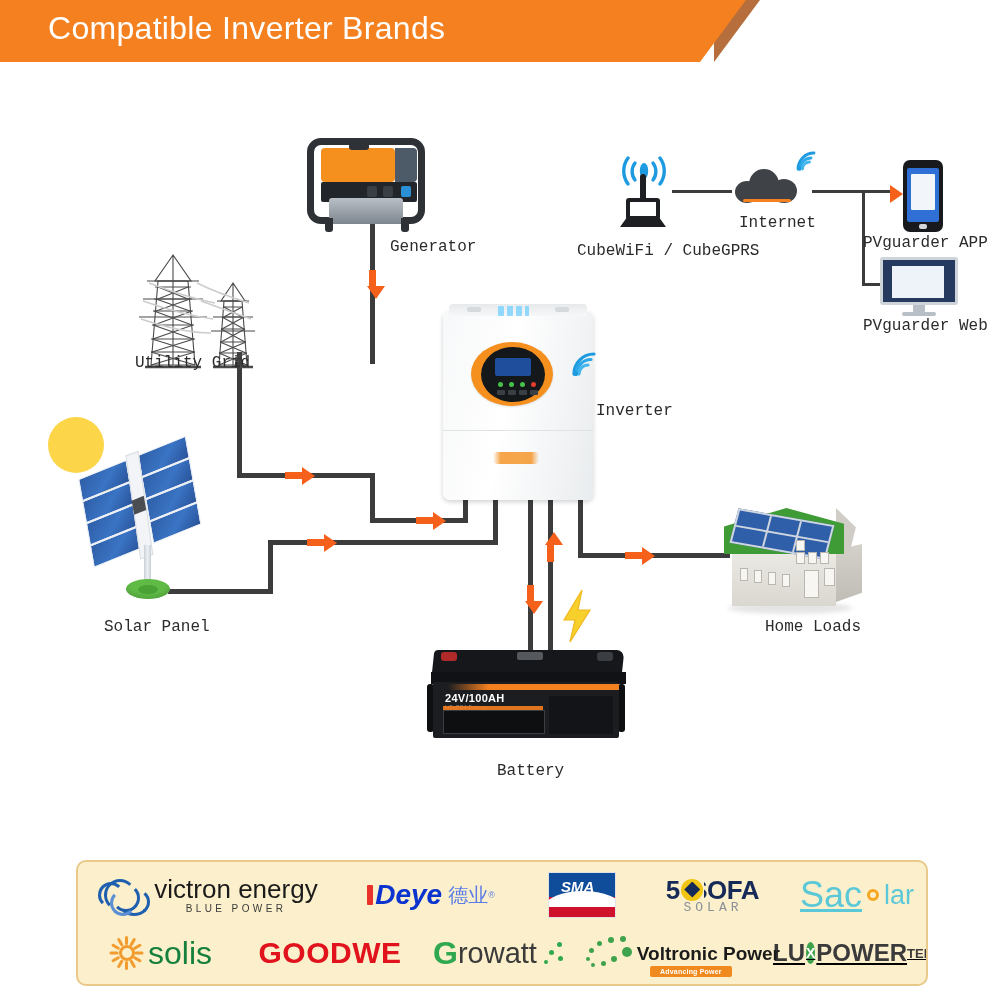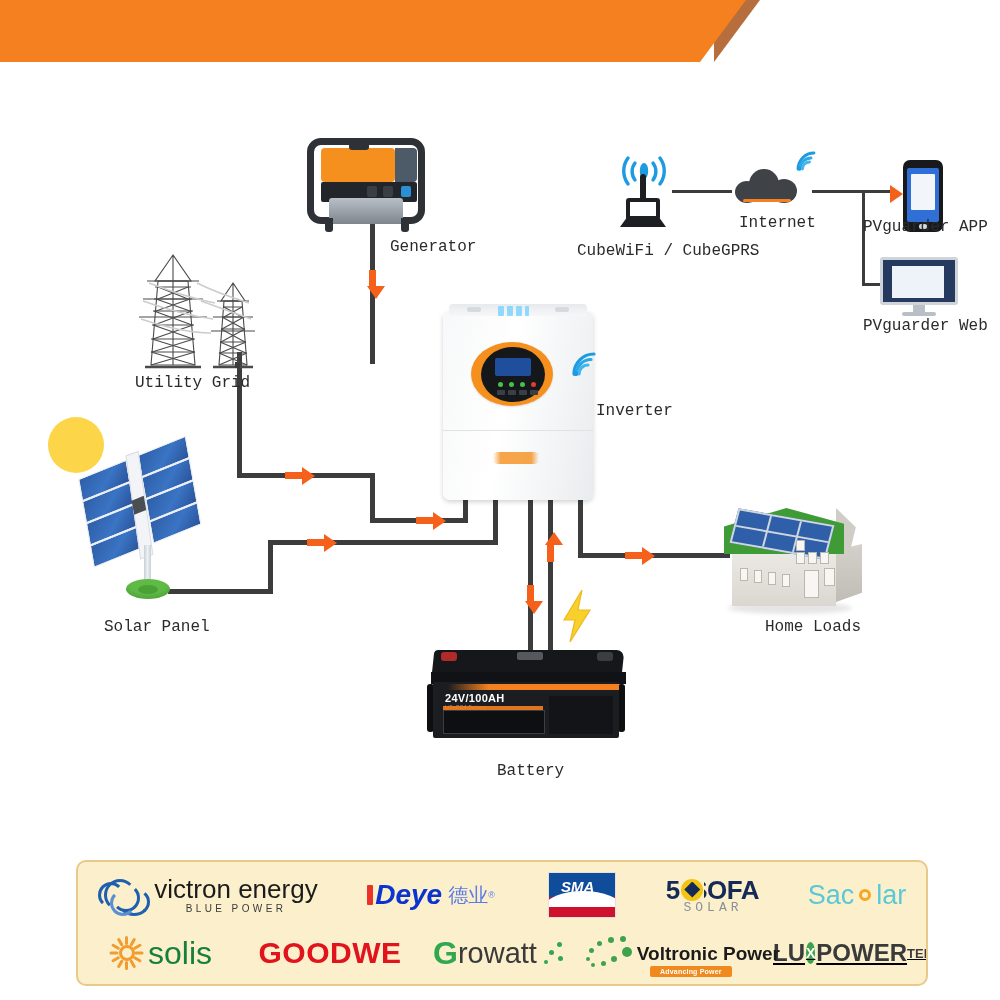--- a/index.html
+++ b/index.html
@@ -216,20 +216,21 @@
     color:#fff;font-weight:bold;font-size:14px;text-align:center;line-height:22px;
     vertical-align:-4px;margin:0 1px;}
 </style>
 </head>
 <body>
 
 <div id="header-banner">
   <div class="ribbon-body"></div>
   <div class="ribbon-shadow"></div>
   <div class="ribbon-tail"></div>
+  <div class="ribbon-title">Compatible Inverter Brands</div>
 </div>
 
 <div id="diagram">
 
   <div class="wire v" style="left:370px;top:110px;height:192px;"></div>
   <div class="arrow-stem-v" style="left:369px;top:208px;height:17px;"></div>
   <div class="arrow arrow-d" style="left:367px;top:224px;"></div>
 
   <div class="wire v" style="left:237px;top:290px;height:125px;"></div>
   <div class="wire h" style="left:237px;top:411px;width:136px;"></div>
@@ -310,21 +311,21 @@
       <g stroke="#cccccc" stroke-width="1.4">
         <path d="M24 36 Q60 50 90 56"></path>
         <path d="M72 36 Q92 46 124 56"></path>
         <path d="M18 54 Q58 68 88 72"></path>
         <path d="M76 54 Q98 62 126 72"></path>
         <path d="M16 72 Q58 86 86 86"></path>
       </g>
     </g>
   </svg>
   <div class="wire v" style="left:235px;top:300px;height:6px;"></div>
-  <div class="label" style="left:135px;top:312px;">Utility Grid</div>
+  <div class="label" style="left:135px;top:292px;">Utility Grid</div>
 
   <div id="solar">
     <div class="sun"></div>
     <div class="sun-arc" style="left:24px;top:24px;width:44px;height:44px;transform:rotate(40deg);"></div>
     <div class="sun-arc" style="left:32px;top:32px;width:52px;height:52px;transform:rotate(40deg);"></div>
     <div class="pv-array">
       <div class="pv-cell" style="left:0;top:0;width:50px;height:20px;"></div>
       <div class="pv-cell" style="left:0;top:22px;width:50px;height:20px;"></div>
       <div class="pv-cell" style="left:0;top:44px;width:50px;height:20px;"></div>
       <div class="pv-cell" style="left:0;top:66px;width:50px;height:20px;"></div>
@@ -453,21 +454,21 @@
     <circle cx="4.2" cy="18.6" r="2.2" fill="#1E9BE0"></circle>
   </svg>
   <div class="label" style="left:739px;top:152px;">Internet</div>
 
   <div id="phone">
     <div class="ph-body"></div>
     <div class="ph-screen"></div>
     <div class="ph-card"></div>
     <div class="ph-home"></div>
   </div>
-  <div class="label" style="left:863px;top:156px;">PVguarder APP</div>
+  <div class="label" style="left:863px;top:172px;">PVguarder APP</div>
 
   <div id="monitor">
     <div class="mo-screen"></div>
     <div class="mo-inner"></div>
     <div class="mo-stand"></div>
     <div class="mo-foot"></div>
   </div>
   <div class="label" style="left:863px;top:255px;">PVguarder Web</div>
 </div>
 
@@ -510,21 +511,21 @@
         <span class="lg-text" style="font-size:26px;font-weight:bold;color:#152A57;">5</span>
         <span class="sofar-globe">
             <i></i>
           </span>
         <span class="lg-text" style="font-size:26px;font-weight:bold;color:#152A57;letter-spacing:-.5px;text-indent:-14px;overflow:hidden;width:56px;display:inline-block;">SOFAR</span>
       </div>
       <div class="lg-text" style="font-size:13px;color:#8a8f99;letter-spacing:4px;margin-top:-2px;font-family:Liberation Mono, monospace;">SOLAR</div>
     </div>
 
     <div class="logo-cell" style="width:138px;">
-      <span class="lg-text" style="font-size:27px;color:#5BC8D8;">Sac</span>
+      <span class="lg-text" style="font-size:36px;color:#5BC8D8;text-decoration:underline;">Sac</span>
       <span class="sac-sun">
           <i></i>
         </span>
       <span class="lg-text" style="font-size:27px;color:#5BC8D8;">lar</span>
     </div>
   </div>
 
   <div class="logo-row" style="top:66px;">
 
     <div class="logo-cell" style="width:166px;">

